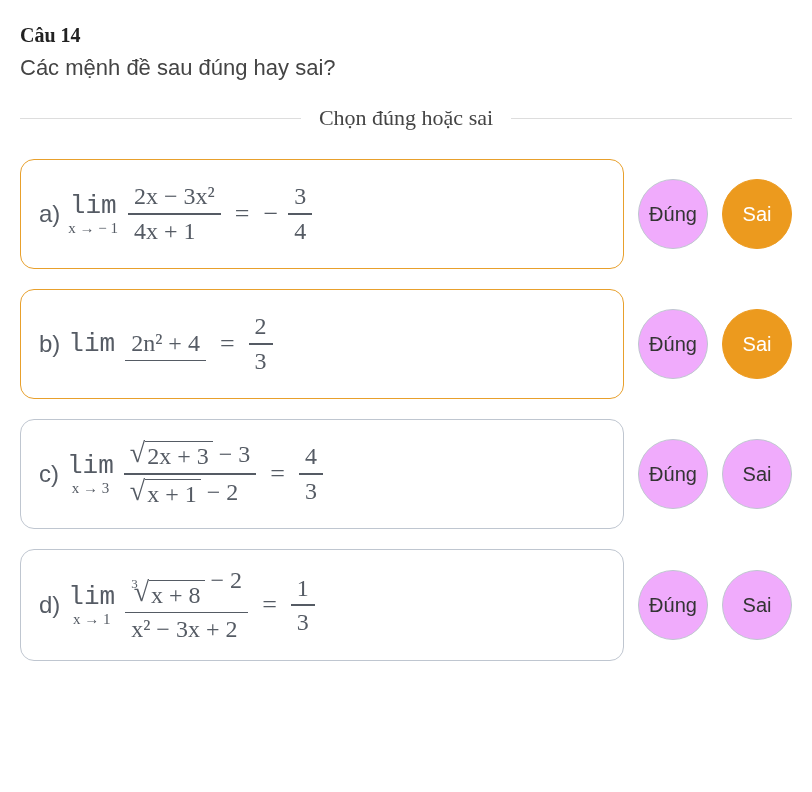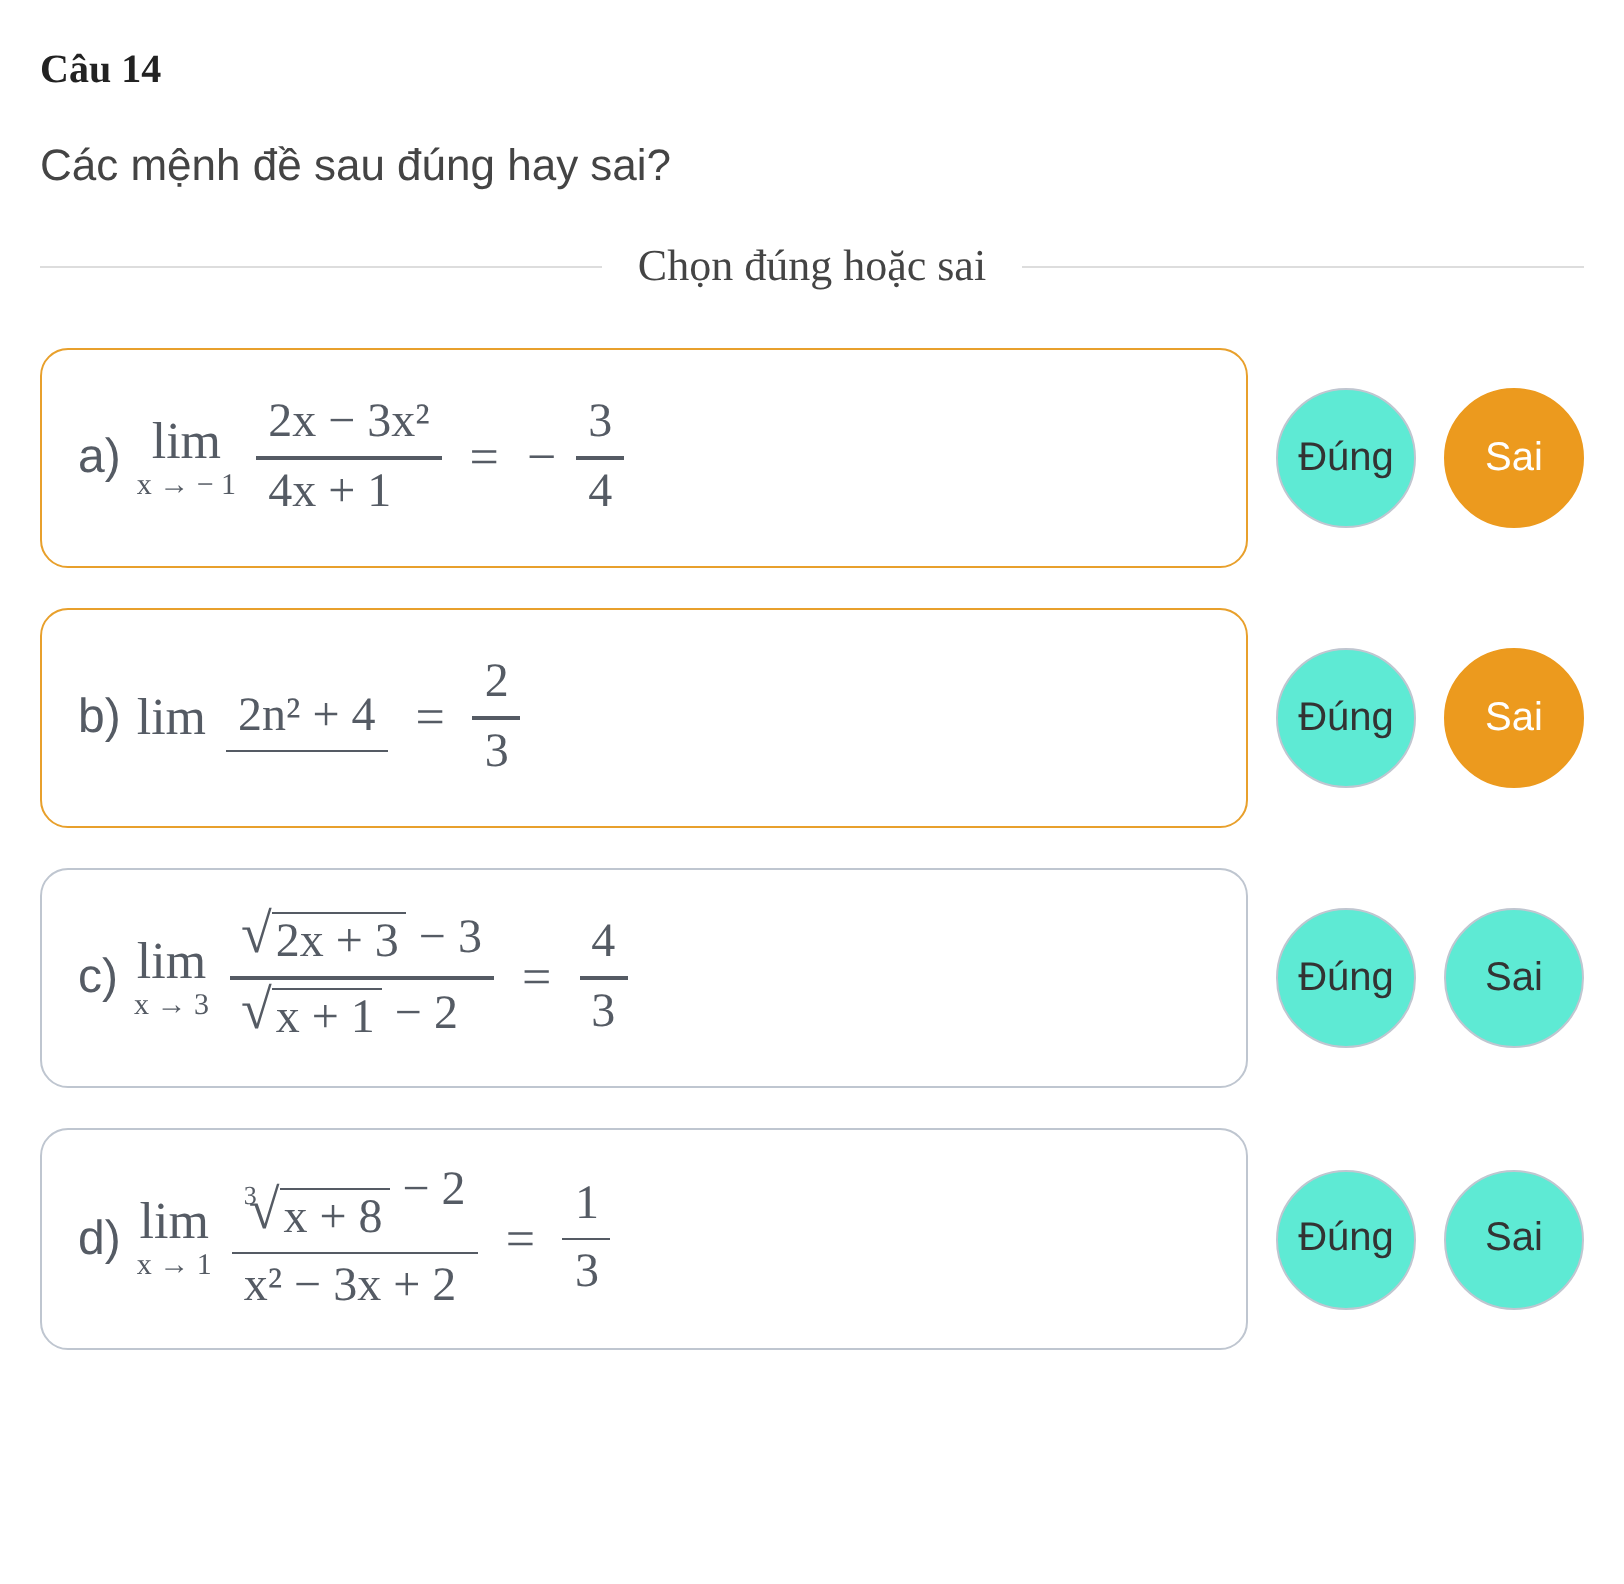--- a/index.html
+++ b/index.html
@@ -15,21 +15,21 @@
   }
   .question-number {
     font-weight: bold;
     font-size: 20px;
     color: #222;
     font-family: Liberation Serif, serif;
   }
   .question-text {
     font-size: 22px;
     color: #444;
-    margin-top: 23px;
+    margin-top: 8px;
     margin-bottom: 24px;
   }
   .divider-row {
     display: flex;
     align-items: center;
     margin-bottom: 28px;
     font-family: Liberation Serif, serif;
   }
   .divider-line {
     flex: 1;
@@ -76,21 +76,21 @@
     gap: 10px;
   }
   .lim-block {
     display: flex;
     flex-direction: column;
     align-items: center;
     line-height: 1;
   }
   .lim-word {
     font-size: 26px;
-    font-family: Liberation Serif, serif;
+    font-family: Liberation Mono, monospace;
   }
   .lim-sub {
     font-size: 15px;
     font-family: 'Times New Roman', serif;
     margin-top: 2px;
   }
   .frac {
     display: inline-flex;
     flex-direction: column;
     font-family: 'Times New Roman', serif;
@@ -112,21 +112,21 @@
   }
   .neg {
     font-family: 'Times New Roman', serif;
     font-size: 26px;
   }
   .btn {
     width: 70px;
     height: 70px;
     border-radius: 50%;
     border: 1.5px solid #bfc6d0;
-    background: #5eead4;
+    background: #f0abfc;
     display: flex;
     align-items: center;
     justify-content: center;
     font-size: 20px;
     color: #333;
     cursor: pointer;
     flex-shrink: 0;
   }
   .btn.active {
     background: #ec9a1e;

